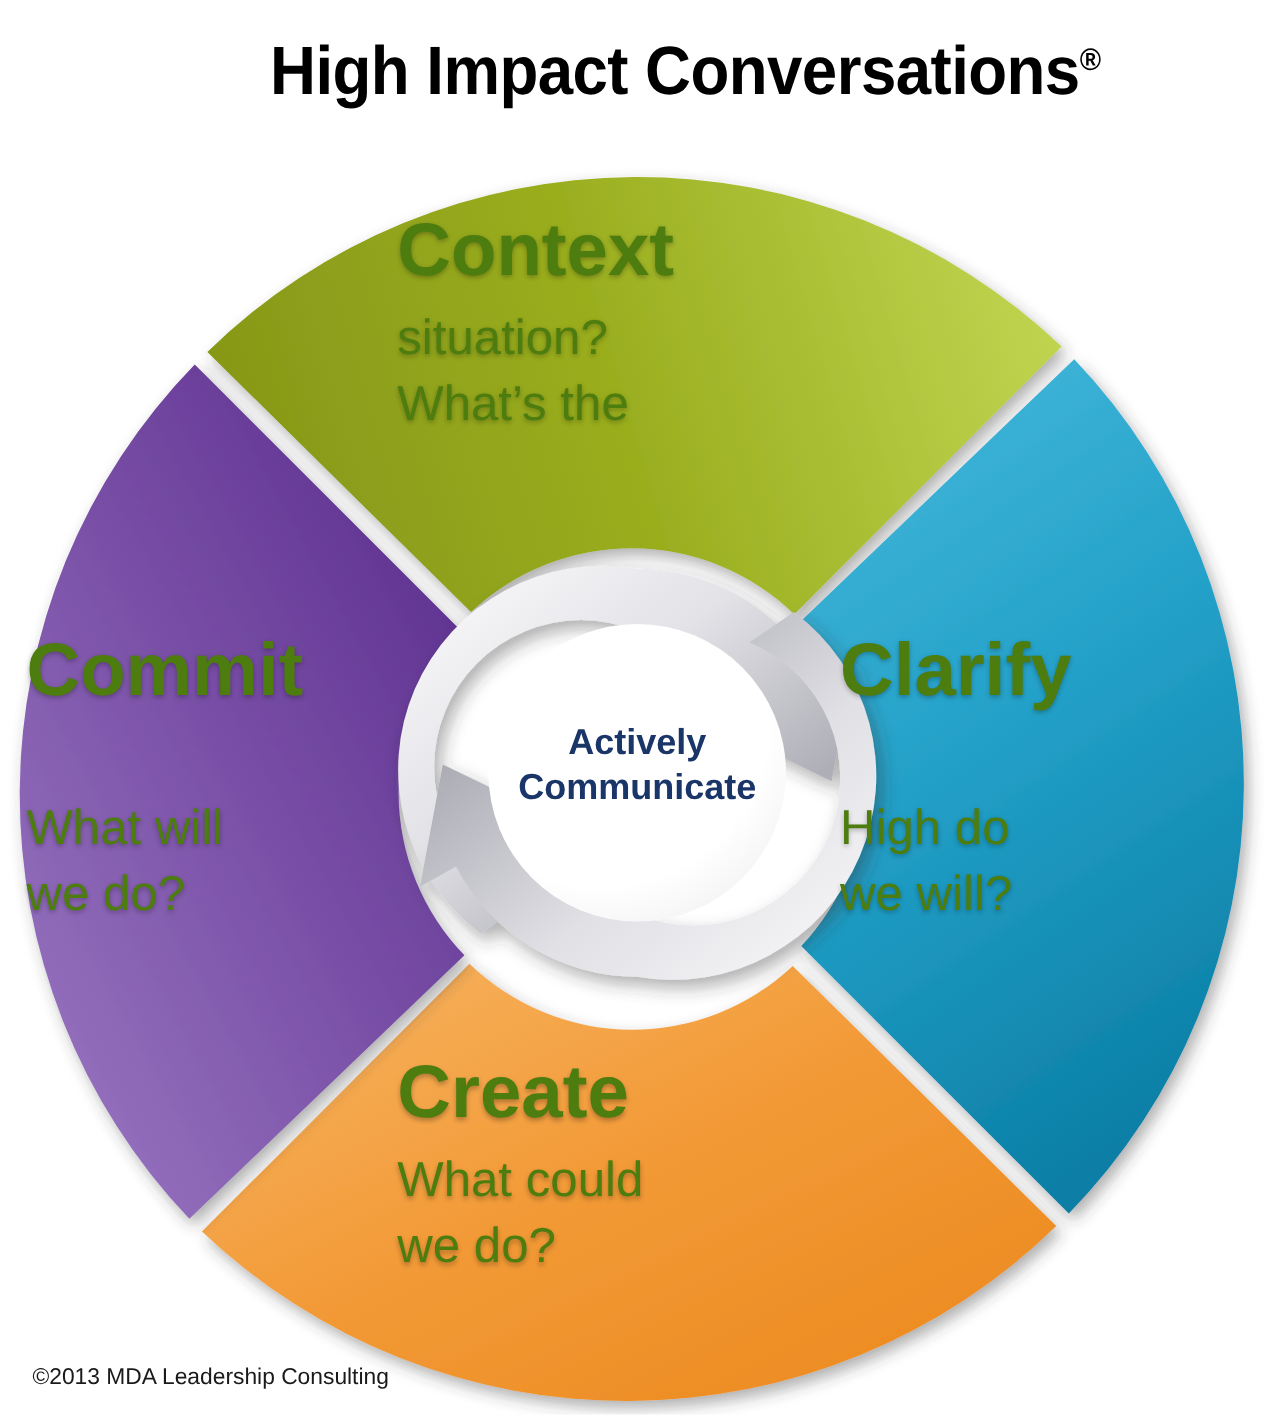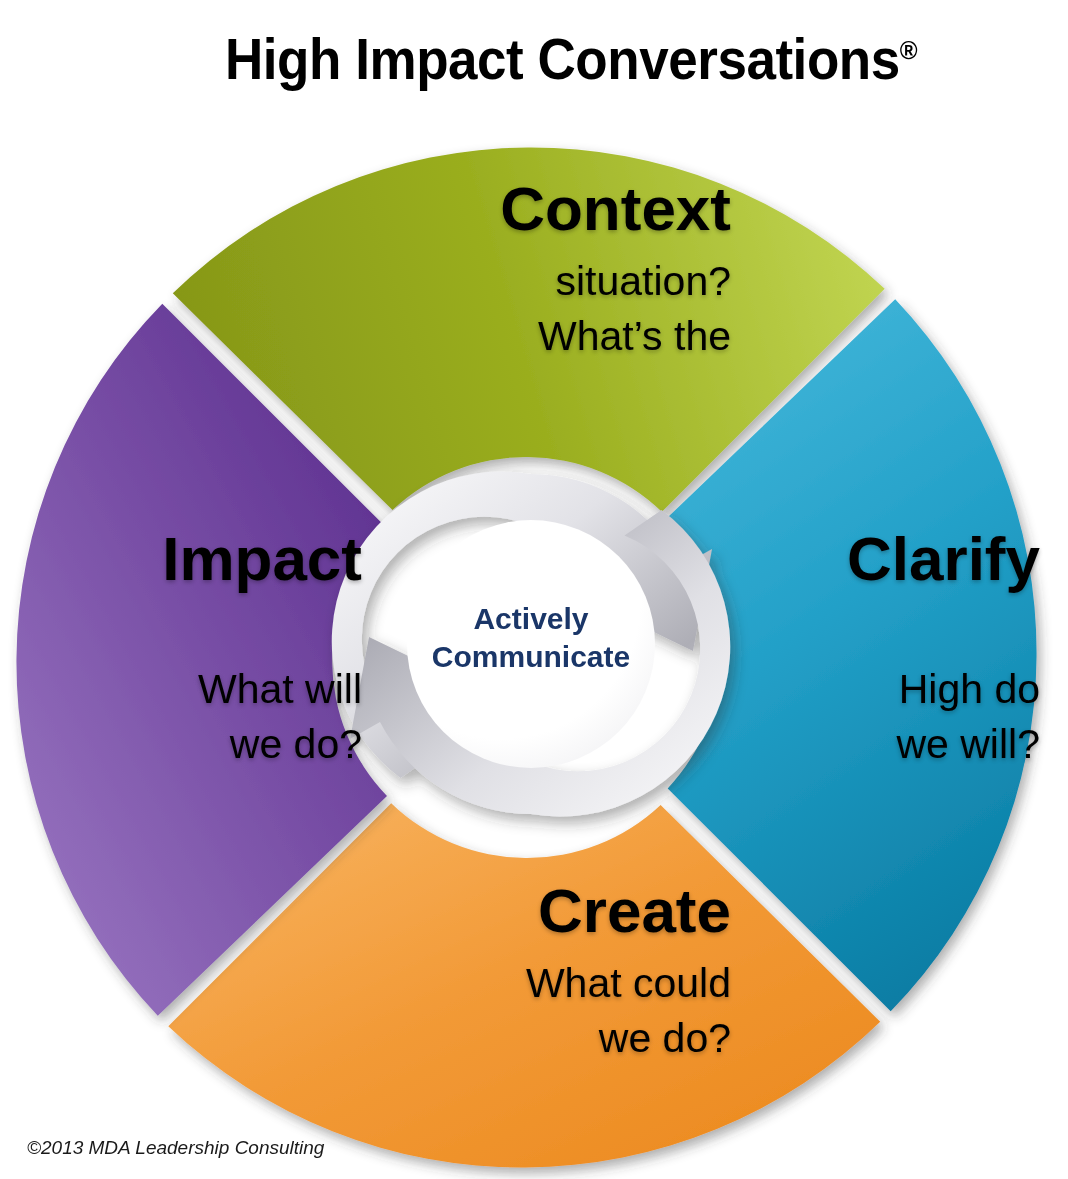--- a/index.html
+++ b/index.html
@@ -65,22 +65,22 @@
     left: 0;
     top: 0;
     width: 1068px;
     height: 1179px;
     pointer-events: auto;
   }
 
   
   .seg-label {
     position: absolute;
-    text-align: right;
-    color: #000000;
+    text-align: left;
+    color: #4d7c0f;
     text-shadow: 0 2px 4px rgba(0,0,0,0.28);
     pointer-events: none;
     line-height: 1.0;
   }
   .seg-title {
     font-size: 62px;
     font-weight: bold;
     letter-spacing: 0px;
     white-space: nowrap;
   }
@@ -112,21 +112,20 @@
 
   
   #footer {
     position: absolute;
     left: 27px;
     bottom: 20px;
     font-size: 19px;
     color: #1a1a1a;
     letter-spacing: 0px;
     white-space: nowrap;
-    font-style: italic;
   }
 </style>
 </head>
 <body>
 
 <div id="page">
 
   <div id="title-bar">
     <div id="title-text">
       <span>High Impact Conversations</span><span class="reg">®</span>
@@ -276,21 +275,21 @@
 
   <div class="seg-label" id="label-create">
     <div class="seg-title">Create</div>
     <div class="seg-sub">
       <div>What could</div>
       <div>we do?</div>
     </div>
   </div>
 
   <div class="seg-label" id="label-commit">
-    <div class="seg-title">Impact</div>
+    <div class="seg-title">Commit</div>
     <div class="seg-sub" style="margin-top:72px;">
       <div>What will</div>
       <div>we do?</div>
     </div>
   </div>
 
   <div id="center-text">
     <div>Actively</div>
     <div>Communicate</div>
   </div>

